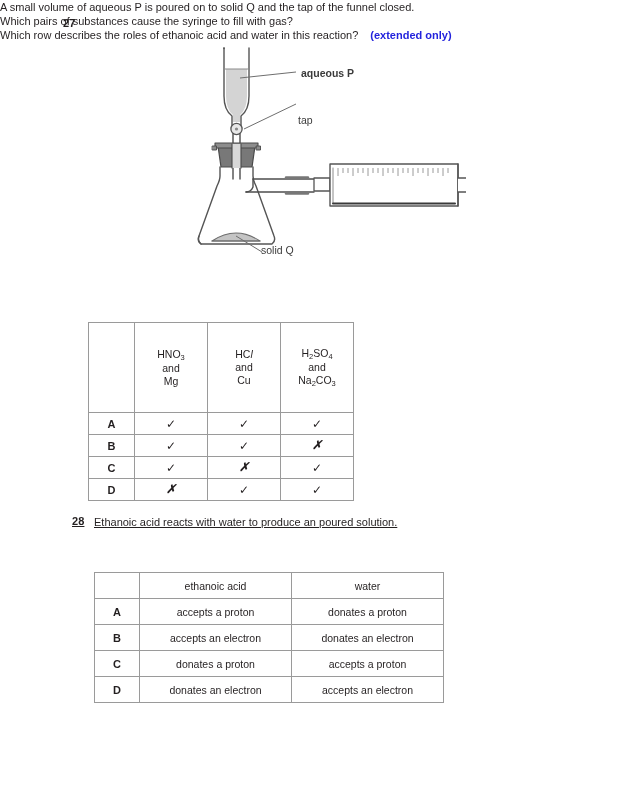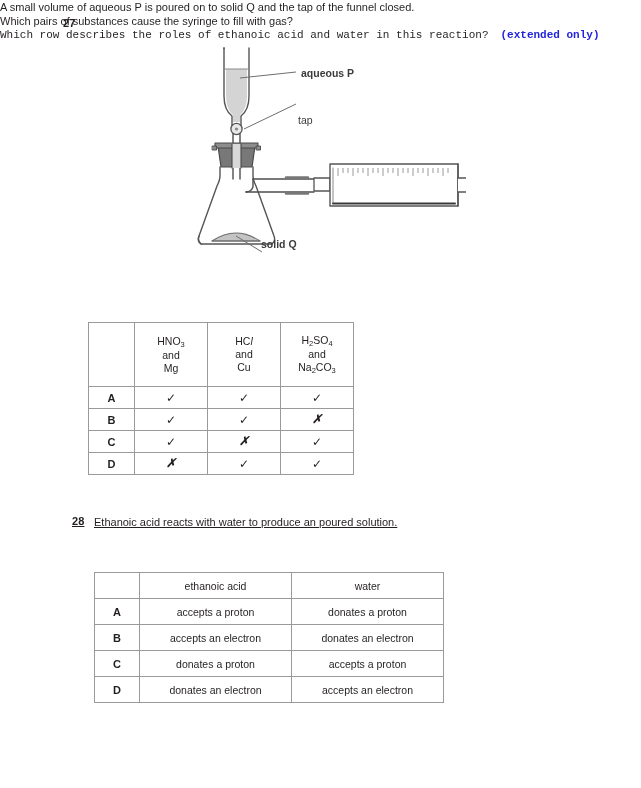--- a/index.html
+++ b/index.html
@@ -20,50 +20,50 @@
     font-weight:bold;font-size:11px;width:22px;flex:0 0 22px;
     letter-spacing:.1px;
   }
   .q-text{font-size:11px;line-height:14px;}
 
   #q27-head{left:63px;top:17px;}
   #q27-stem{left:85px;top:265px;font-size:11px;}
   #q27-ask{left:85px;top:292px;font-size:11px;}
 
   #q28-head{left:72px;top:515px;text-decoration:underline;}
-  #q28-ask{left:94px;top:546px;font-size:11px;font-family:Liberation Mono, monospace;}
+  #q28-ask{left:94px;top:546px;font-size:11px;}
   .ext-only{color:#2323dd;font-weight:bold;margin-left:12px;}
 
   
   #diagram{position:absolute;left:196px;top:40px;width:270px;height:215px;}
   #diagram svg{display:block;}
   .dlabel{
     position:absolute;font-size:10.5px;color:#3b3b3b;
     font-family:"Liberation Sans", sans-serif;white-space:nowrap;
   }
   #lbl-aqueous{left:301px;top:67px;font-weight:bold;}
   #lbl-tap{left:298px;top:114px;}
-  #lbl-solid{left:261px;top:238px;font-weight:bold;}
+  #lbl-solid{left:261px;top:244px;}
 
   
   table.qtable{
     position:absolute;border-collapse:collapse;
     font-size:10.5px;color:#231f20;background:#fff;
   }
   table.qtable td, table.qtable th{
     border:1px solid #9a9a9a;
     text-align:center;vertical-align:middle;
     font-weight:normal;padding:0;
   }
   table.qtable .rowlab{font-weight:bold;font-size:11px;}
 
   
   #table1{left:88px;top:322px;}
   #table1 td,#table1 th{height:21px;}
-  #table1 .hdr{height:57px;line-height:13px;padding:3px 6px;}
+  #table1 .hdr{height:57px;line-height:13px;padding:16px 6px;}
   #table1 .c-lab{width:33px;}
   #table1 .c-dat{width:60px;}
   #table1 .mark{font-size:12px;}
   #table1 .tick{font-family:"DejaVu Sans",sans-serif;}
   #table1 .cross{font-style:italic;font-weight:bold;font-family:"Liberation Serif",serif;font-size:12px;}
 
   
   #table2{left:94px;top:572px;}
   #table2 td,#table2 th{height:25px;padding:0 8px;}
   #table2 .c-lab{width:28px;}

